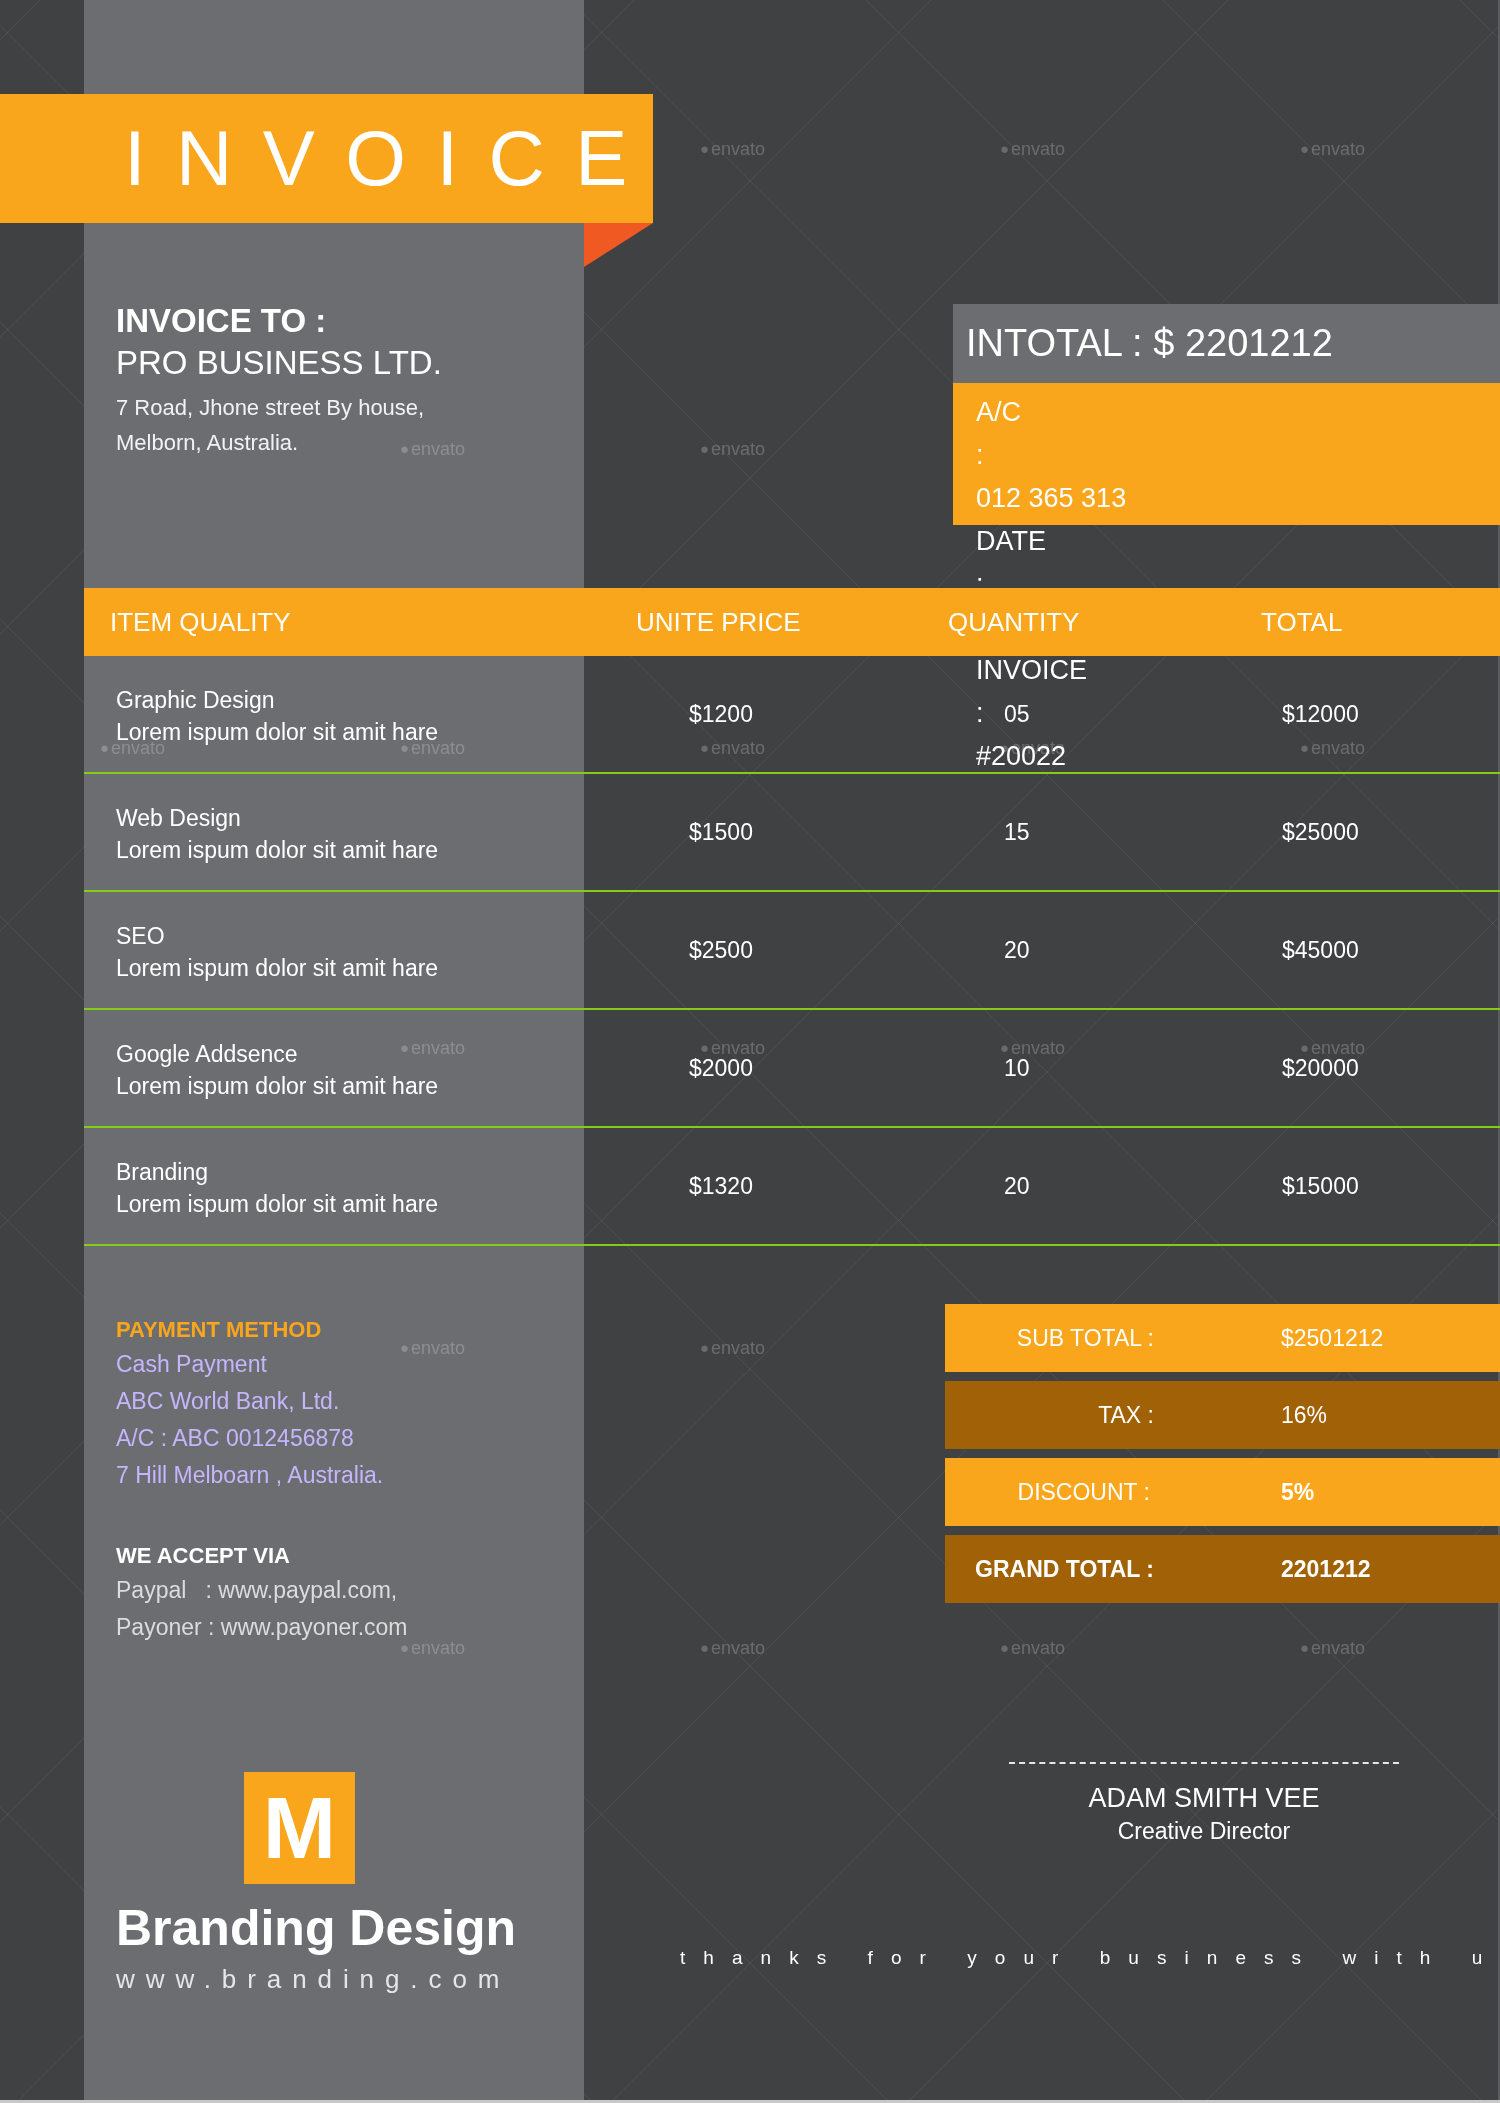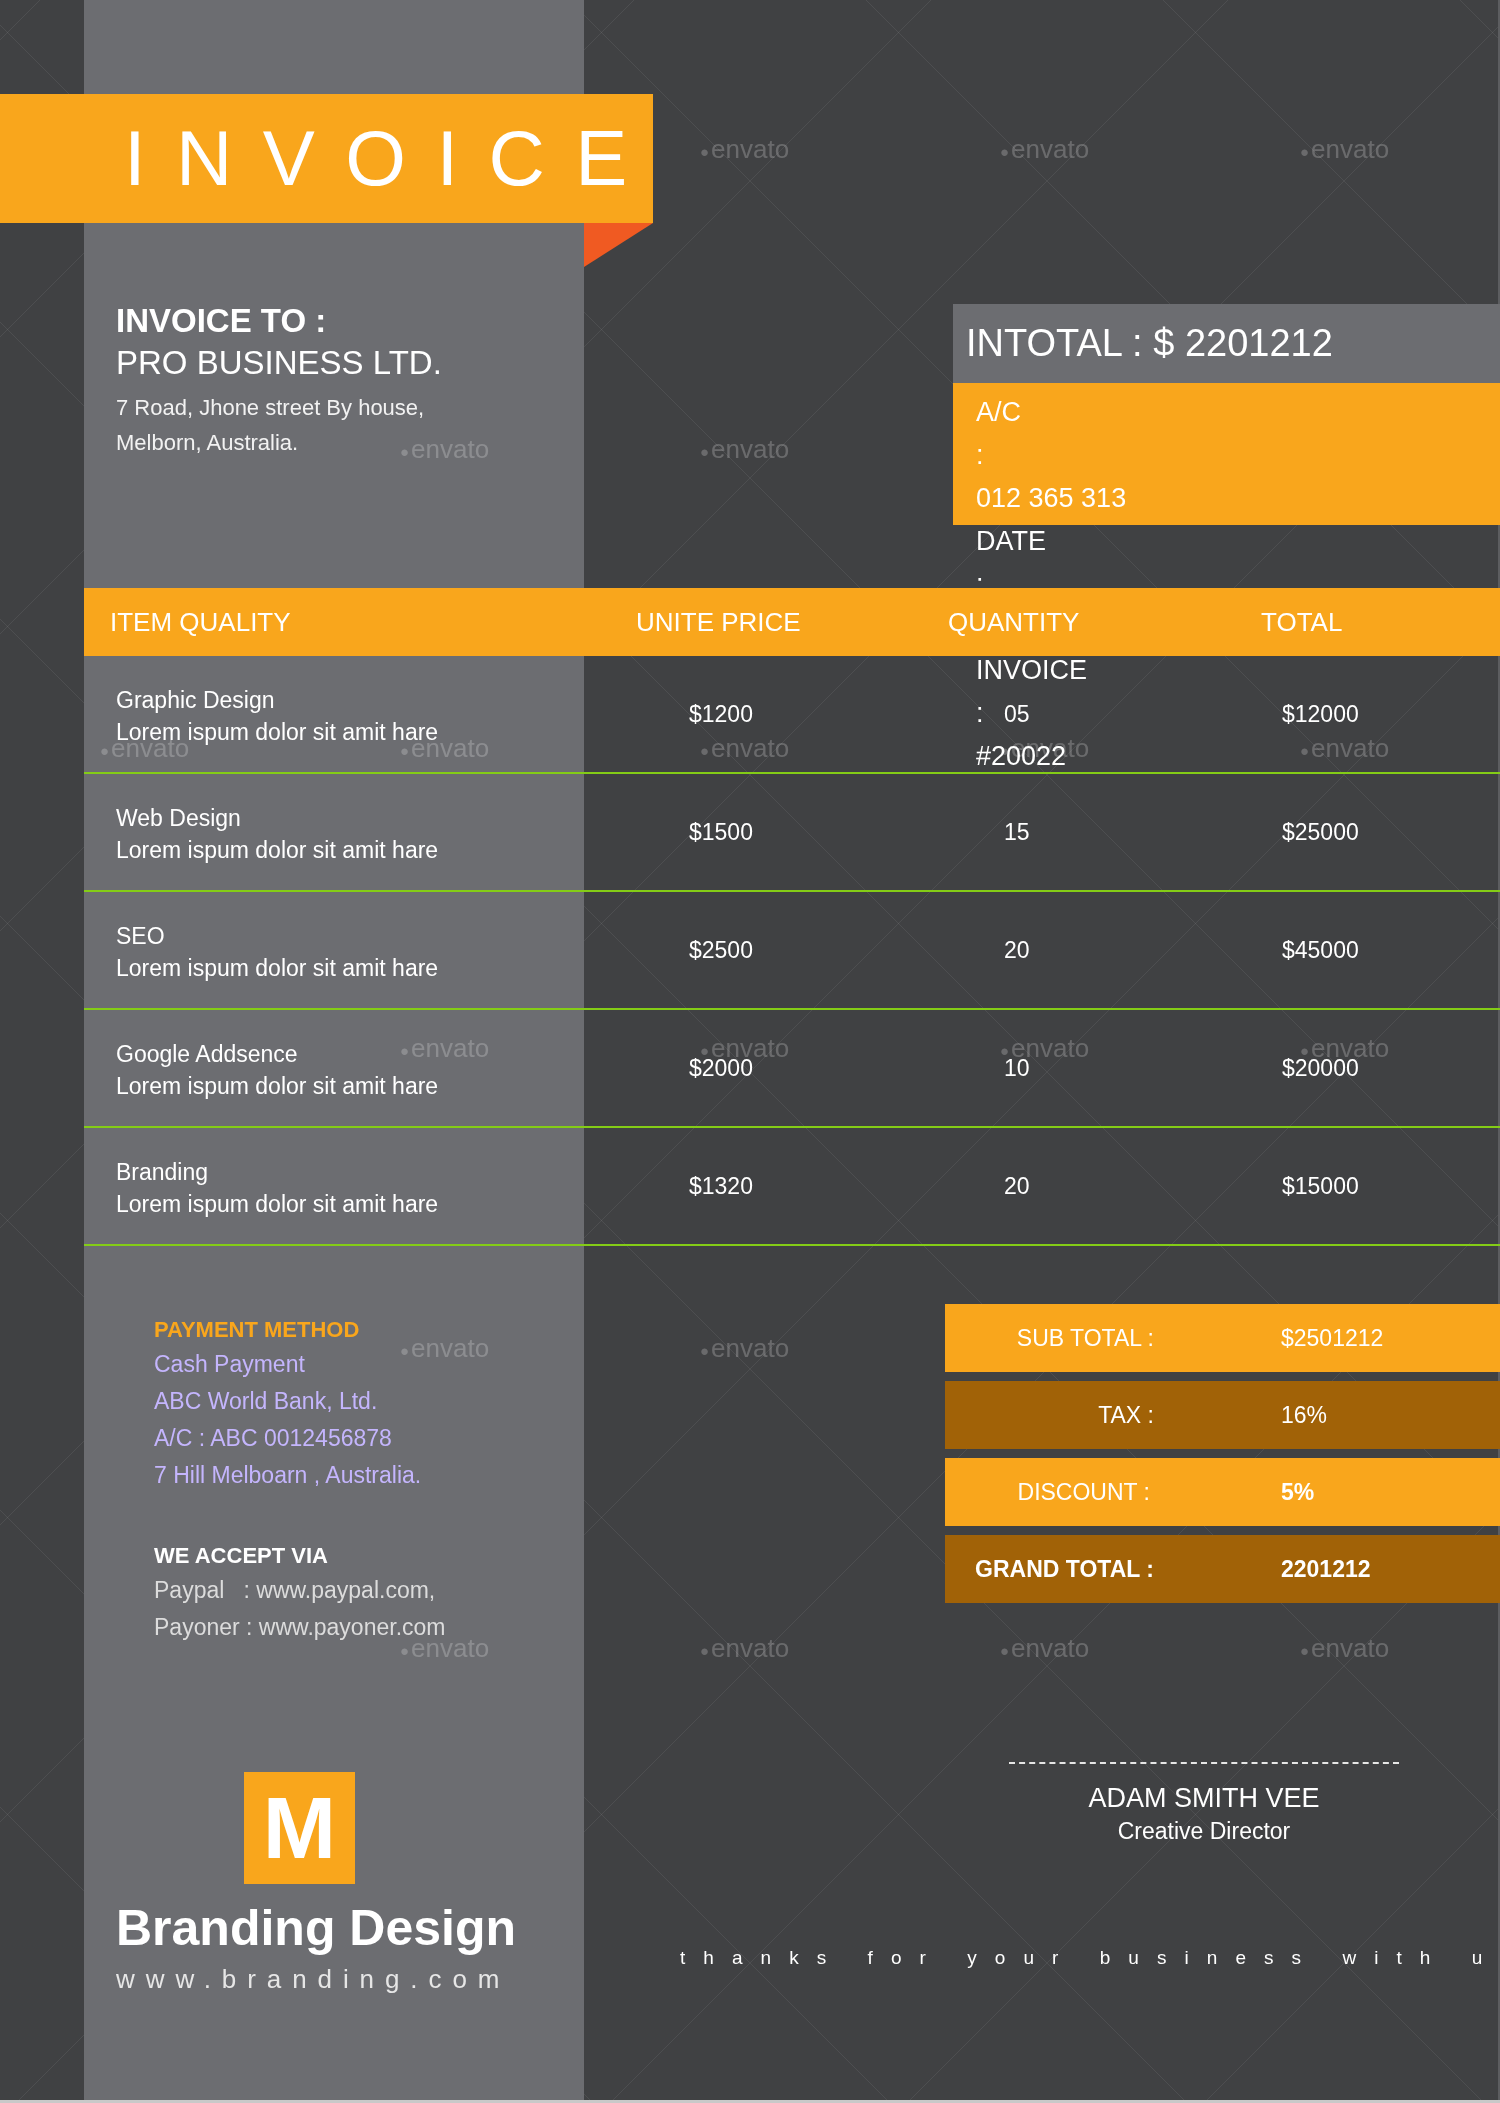--- a/index.html
+++ b/index.html
@@ -57,21 +57,21 @@
   .tbl-head {
     position: absolute; left: 84px; top: 588px; width: 1416px; height: 68px;
     background: #f9a61c;
   }
   .th { position: absolute; top: 0; line-height: 68px; font-size: 26px; }
   .rows { position: absolute; left: 84px; top: 656px; width: 1416px; }
   .row { position: relative; height: 118px; border-bottom: 2px solid #84cc16; }
   .row .name { position: absolute; left: 32px; top: 28px; font-size: 23px; line-height: 32px; }
   .row .cell { position: absolute; top: 0; line-height: 116px; font-size: 23px; }
 
-  .pay { position: absolute; left: 116px; top: 1314px; margin-left: 38px; }
+  .pay { position: absolute; left: 116px; top: 1314px; }
   .pay .h-orange { color: #f9a61c; font-size: 22px; font-weight: 700; line-height: 32px; }
   .pay .line { font-size: 23px; line-height: 37px; color: #c4b5fd; }
   .pay .h-white { font-size: 22px; font-weight: 700; line-height: 32px; margin-top: 46px; }
   .pay .muted { color: #dcdcdc; font-size: 23px; line-height: 37px; }
 
   .summary { position: absolute; left: 945px; top: 1304px; width: 555px; }
   .sum-row { position: relative; height: 68px; margin-bottom: 9px; font-size: 23px; }
   .sum-row.orange { background: #f9a61c; }
   .sum-row.gray { background: #a16207; }
   .sum-row .lbl { position: absolute; right: 346px; line-height: 68px; text-align: right; }
@@ -88,21 +88,21 @@
   .brand-url { position: absolute; left: 116px; top: 1962px; font-size: 26px; letter-spacing: 0.42em; color: #e6e6e6; line-height: 34px; }
 
   .sign-line {
     position: absolute; left: 1009px; top: 1762px; width: 390px; height: 0;
     border-top: 2px dashed #e6e6e6;
   }
   .sign-name { position: absolute; left: 1009px; width: 390px; top: 1780px; text-align: center; font-size: 27px; line-height: 36px; }
   .sign-role { position: absolute; left: 1009px; width: 390px; top: 1816px; text-align: center; font-size: 23px; line-height: 30px; }
   .thanks { position: absolute; left: 680px; top: 1944px; font-size: 19px; letter-spacing: 0.95em; line-height: 28px; white-space: nowrap; }
 
-  .wm { position: absolute; font-size: 26px; color: rgba(255,255,255,0.22); line-height: 26px; }
+  .wm { position: absolute; font-size: 18px; color: rgba(255,255,255,0.22); line-height: 26px; }
   .wm::before { content: "\25CF"; font-size: 15px; margin-right: 2px; vertical-align: 1px; }
 </style>
 </head>
 <body>
 
 <div class="pattern"></div>
 <div class="side-col"></div>
 <div class="right-edge"></div>
 <div class="bottom-line"></div>
 

